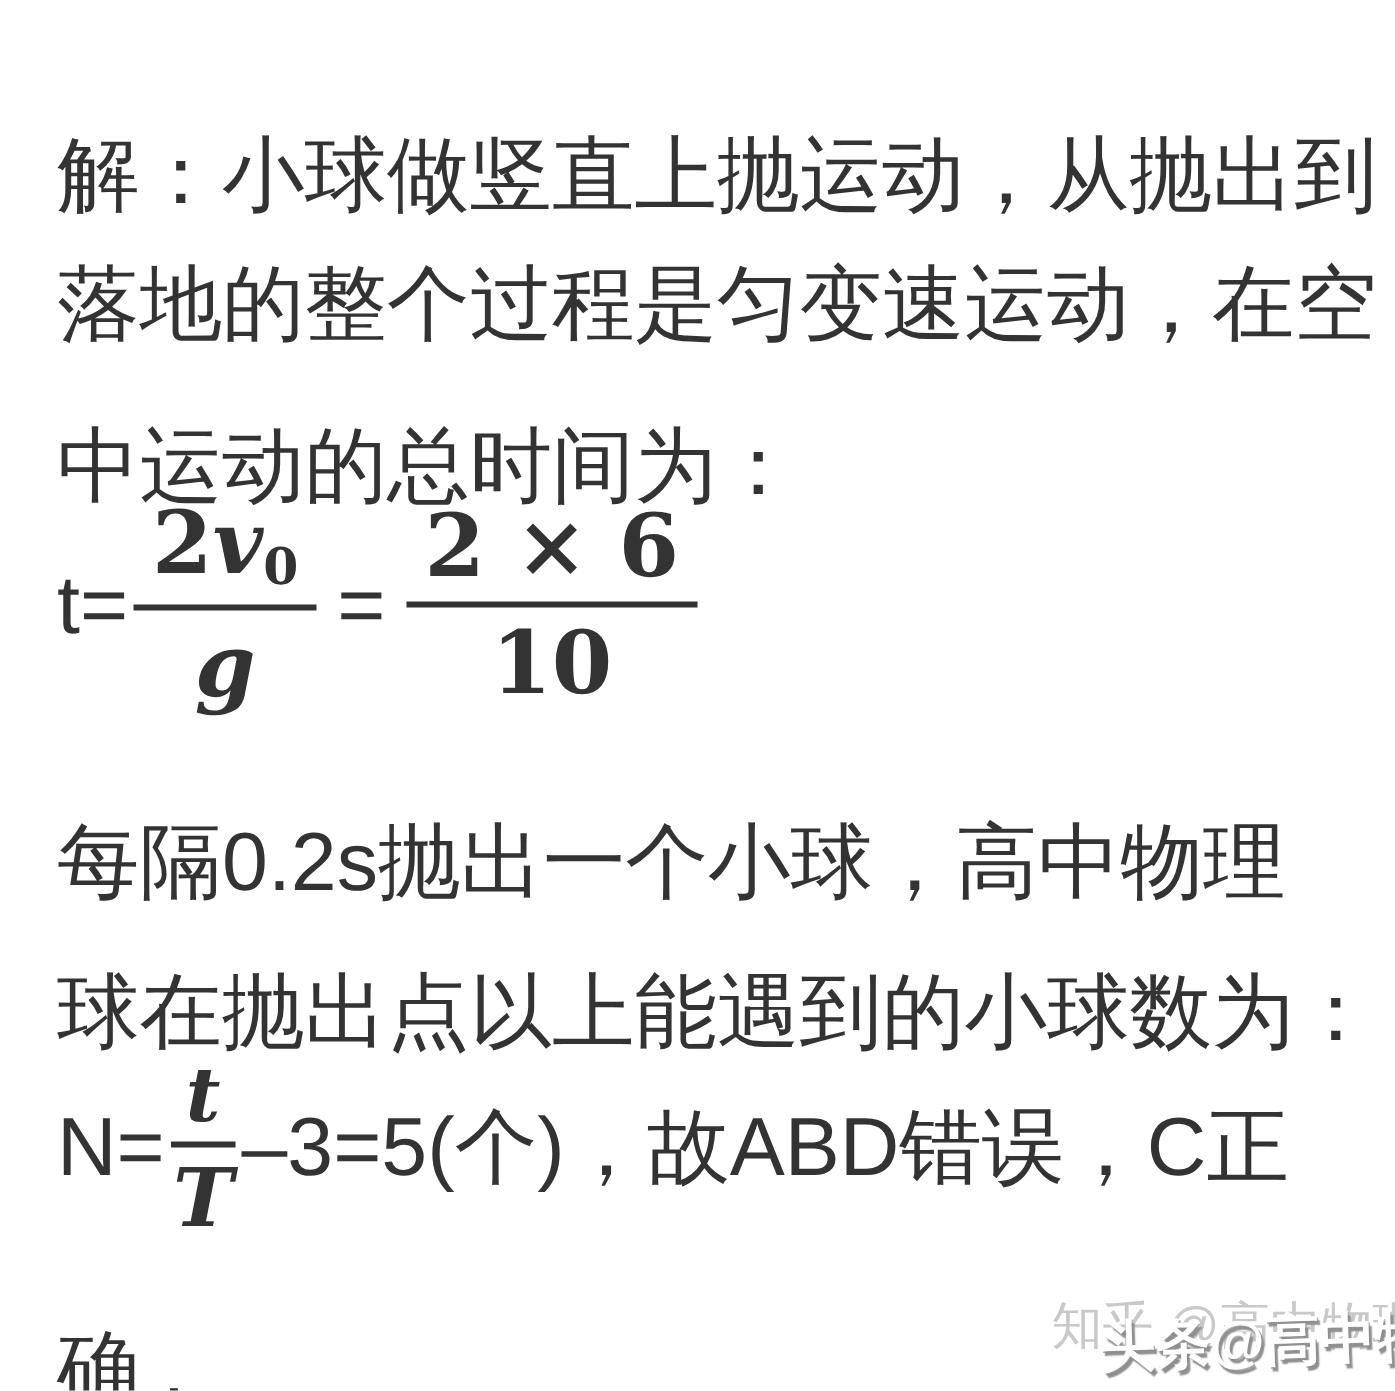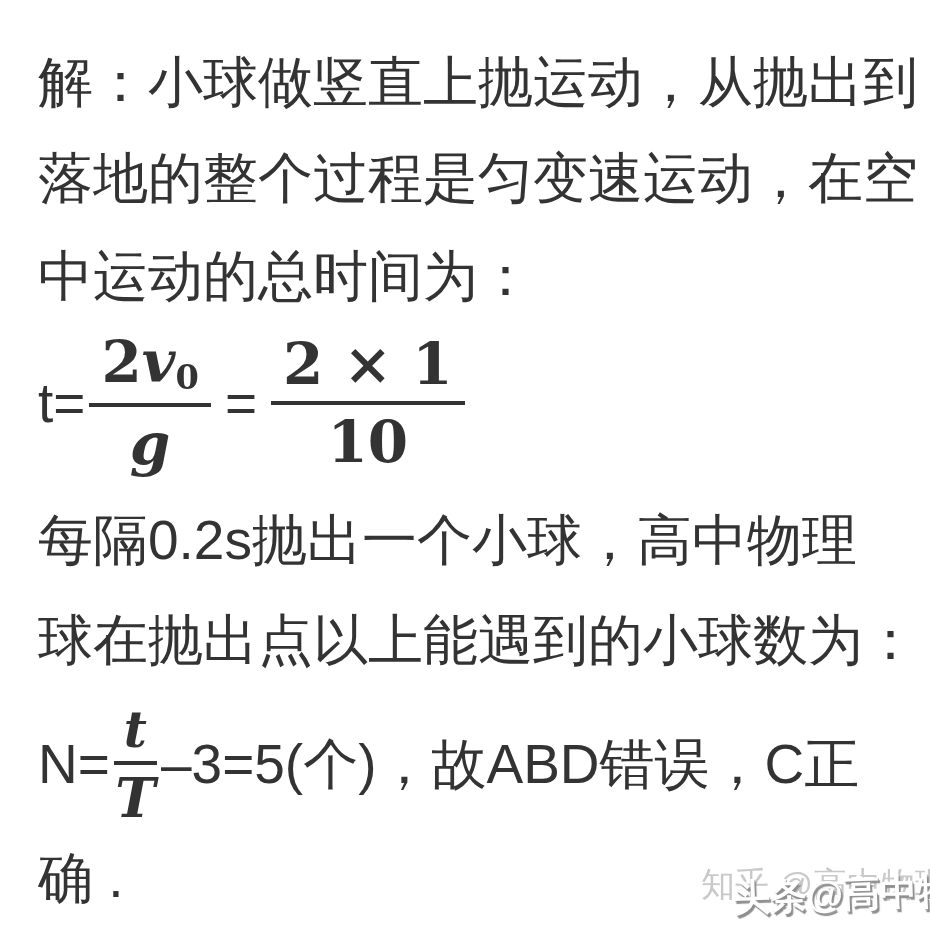--- a/index.html
+++ b/index.html
@@ -21,20 +21,21 @@
   }
   
   .textline {
     position: absolute;
     left: 38px;
     font-size: 55px;
     line-height: 1.12;
     letter-spacing: 0;
     white-space: nowrap;
     color: #333333;
+    margin-top: 34px;
   }
   
   .formula {
     position: absolute;
     left: 38px;
     display: flex;
     align-items: center;
     white-space: nowrap;
     color: #333333;
   }
@@ -102,33 +103,33 @@
     font-weight: bold;
   }
 </style>
 </head>
 <body style="background: rgb(255, 255, 255); color: rgb(51, 51, 51);">
 
 <div class="page">
 
   <div class="textline" style="top:52px">解：小球做竖直上抛运动，从抛出到</div>
 
-  <div class="textline" style="top:148px">落地的整个过程是匀变速运动，在空</div>
+  <div class="textline" style="top:138px">落地的整个过程是匀变速运动，在空</div>
 
   <div class="textline" style="top:246px">中运动的总时间为：</div>
 
   <div class="formula" style="top:328px;height:150px">
     <span class="sans">t=</span>
     <span class="frac frac-big">
       <span class="num"><span>2</span><span class="it">v</span><span class="msub">0</span></span>
       <span class="den it">g</span>
     </span>
     <span class="sans eq">=</span>
     <span class="frac frac-big">
-      <span class="num">2 × 1</span>
+      <span class="num">2 × 6</span>
       <span class="den">10</span>
     </span>
   </div>
 
   <div class="textline" style="top:510px">每隔0.2s抛出一个小球，高中物理</div>
 
   <div class="textline" style="top:610px">球在抛出点以上能遇到的小球数为：</div>
 
   <div class="formula" style="top:692px;height:145px">
     <span class="sans">N=</span>

